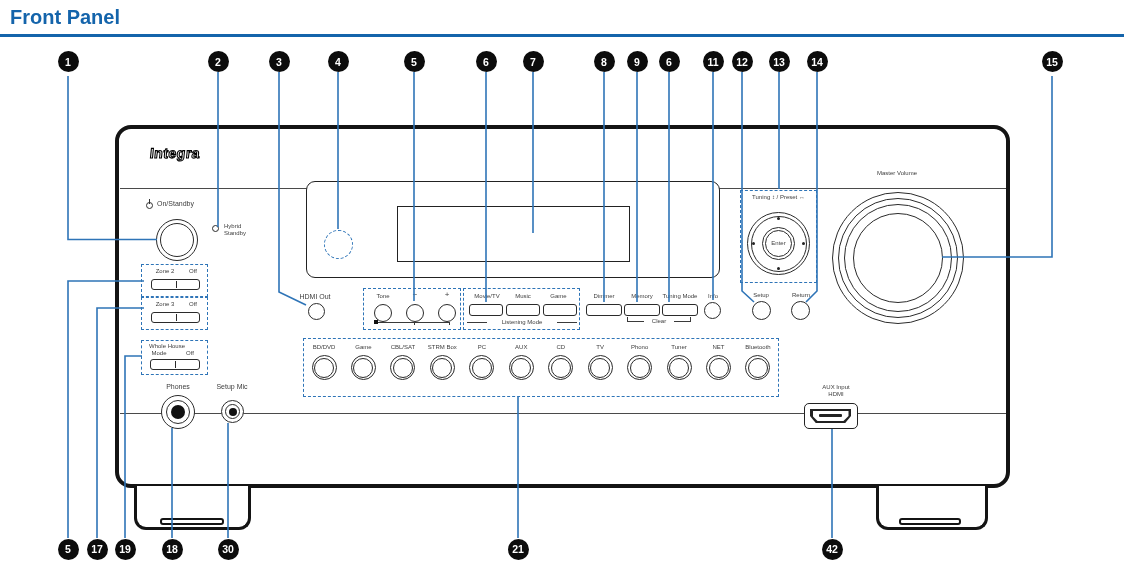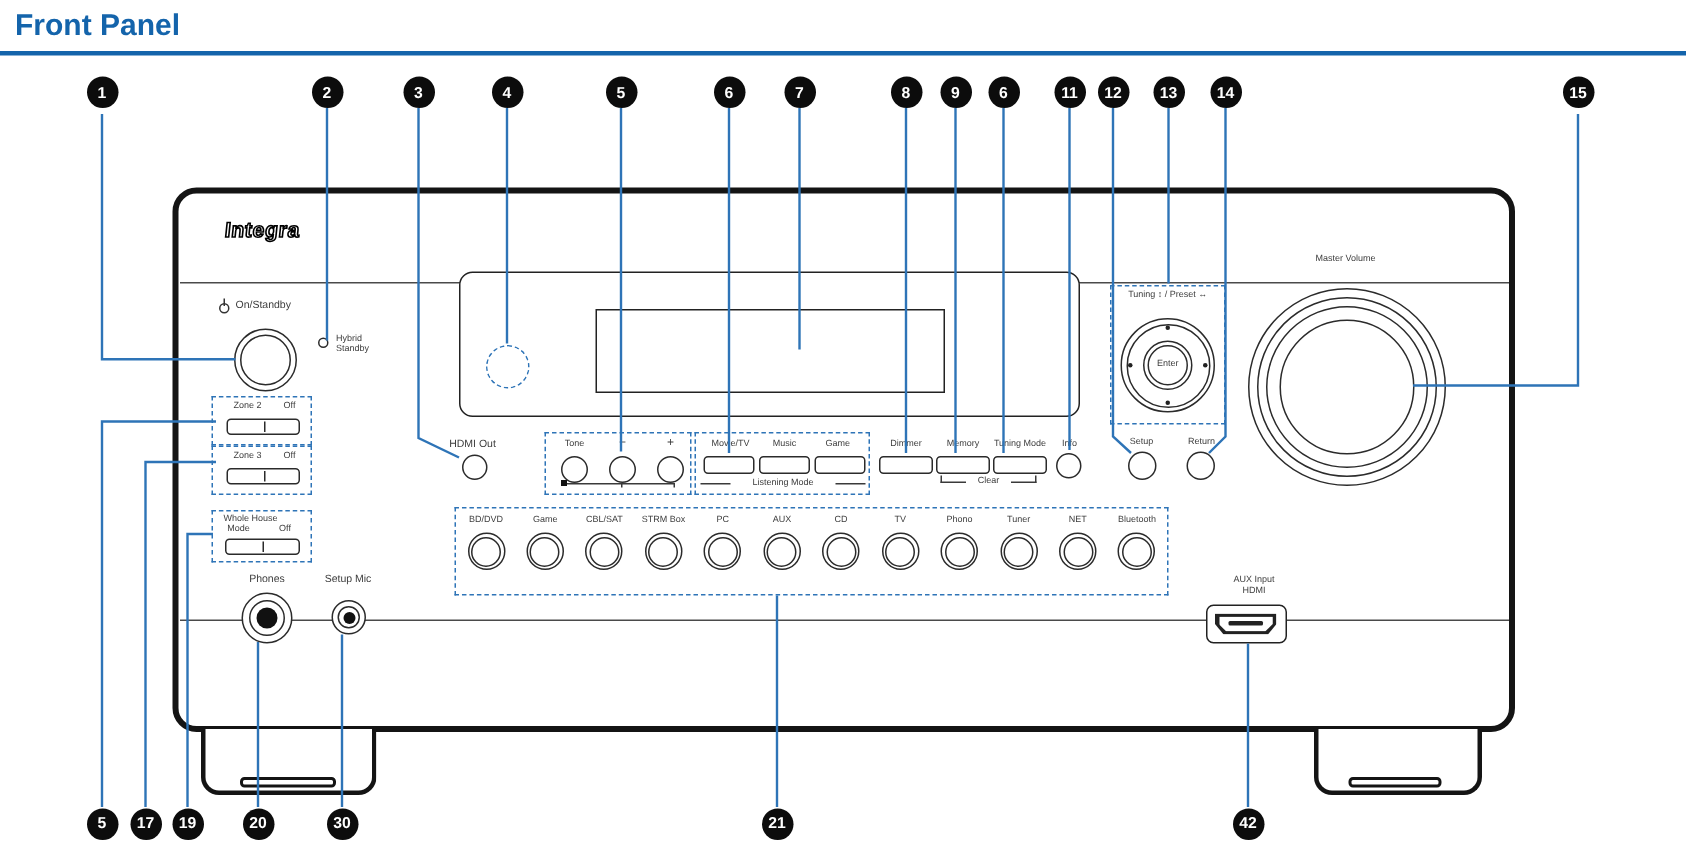--- a/index.html
+++ b/index.html
@@ -295,18 +295,18 @@
   <div class="abs callout" style="left:626.5px; top:51px;">9</div>
   <div class="abs callout" style="left:658.5px; top:51px;">6</div>
   <div class="abs callout" style="left:702.5px; top:51px;">11</div>
   <div class="abs callout" style="left:731.5px; top:51px;">12</div>
   <div class="abs callout" style="left:768.5px; top:51px;">13</div>
   <div class="abs callout" style="left:806.5px; top:51px;">14</div>
   <div class="abs callout" style="left:1041.5px; top:51px;">15</div>
   <div class="abs callout" style="left:57.5px; top:538.5px;">5</div>
   <div class="abs callout" style="left:86.5px; top:538.5px;">17</div>
   <div class="abs callout" style="left:114.5px; top:538.5px;">19</div>
-  <div class="abs callout" style="left:161.5px; top:538.5px;">20</div>
+  <div class="abs callout" style="left:161.5px; top:538.5px;">18</div>
   <div class="abs callout" style="left:217.5px; top:538.5px;">30</div>
   <div class="abs callout" style="left:507.5px; top:538.5px;">21</div>
   <div class="abs callout" style="left:821.5px; top:538.5px;">42</div>
 
 </div>
 
 </body></html>

